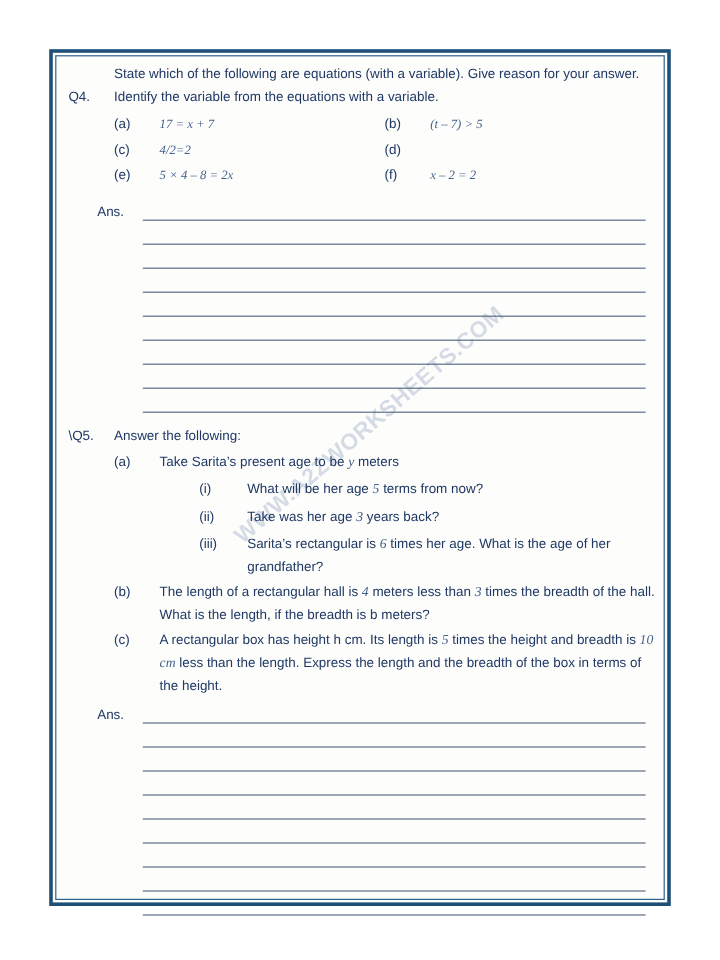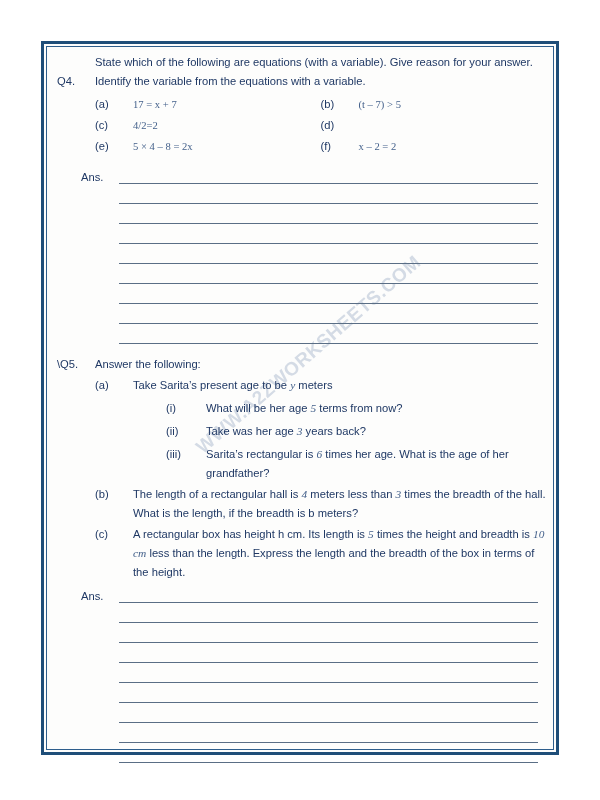--- a/index.html
+++ b/index.html
@@ -107,20 +107,21 @@
     flex: 0 0 auto;
     width: 38px;
     color: #1F3864;
     font-size: 11.2px;
   }
   .opt-eq {
     flex: 1 1 auto;
     color: #44618B;
     font-size: 10.6px;
     font-family: "Liberation Serif", serif;
+    font-style: italic;
   }
 
   
   .sub-list {
     margin-left: 41px;
     margin-top: 1px;
   }
   .sub-item {
     display: flex;
     align-items: flex-start;

